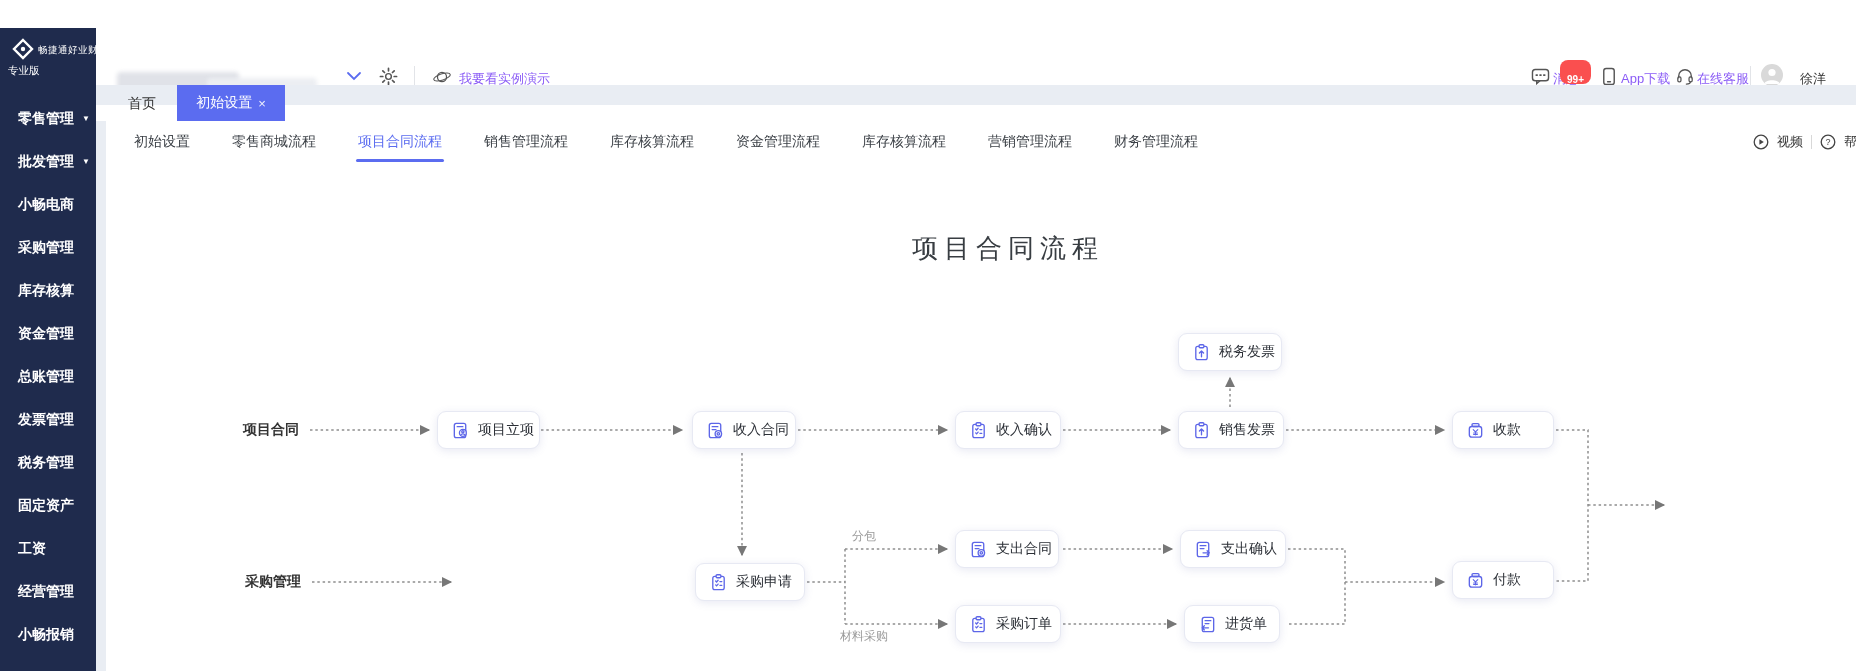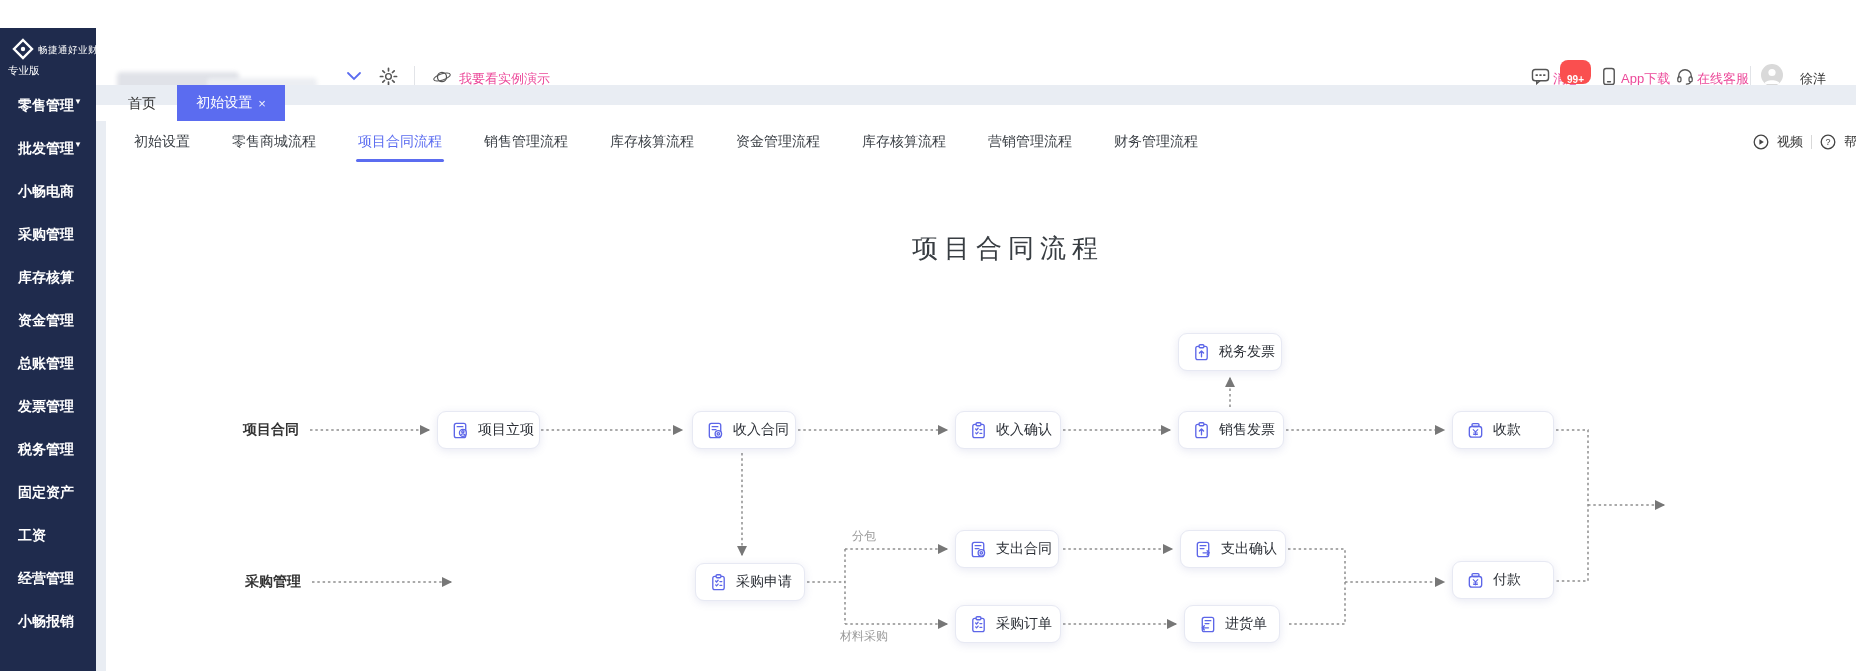--- a/index.html
+++ b/index.html
@@ -12,36 +12,36 @@
   .header { position:absolute; left:0; top:28px; width:1699px; height:57px; background:#fff; }
   .brand { position:absolute; left:0; top:0; width:96px; height:57px; background:#1f2b4d; color:#fff; overflow:hidden; }
   .brand .mark { position:absolute; left:11px; top:9px; }
   .brand .bname { position:absolute; left:38px; top:16px; font-size:9.5px; white-space:nowrap; letter-spacing:0.5px; }
   .brand .bver { position:absolute; left:8px; top:36px; font-size:10.5px; }
   .searchwrap { position:absolute; left:115px; top:34px; width:258px; height:38px; border-bottom:1px solid #d9dce1; }
   .blob1 { position:absolute; left:2px; top:10px; width:122px; height:20px; background:#e0e2e8; border-radius:4px; filter:blur(2px); }
   .blob2 { position:absolute; left:92px; top:16px; width:110px; height:16px; background:#eceef2; border-radius:4px; filter:blur(2px); }
   .hicon { position:absolute; }
   .hdivider { position:absolute; width:1px; height:20px; background:#e2e4e8; }
-  .htext { position:absolute; font-size:13px; color:#ec4899; white-space:nowrap; }
+  .htext { position:absolute; font-size:13px; color:#8b5cf6; white-space:nowrap; }
   .badge { position:absolute; left:1560px; top:32px; min-width:31px; height:15px; background:#fa4f4f; color:#fff;
            font-size:10px; line-height:15px; text-align:center; border-radius:8px; padding:12px 4px; font-weight:bold; }
   .avatar { position:absolute; left:1761px; top:36px; width:22px; height:22px; border-radius:50%; background:#d9d9d9; overflow:hidden; }
   .uname { position:absolute; left:1800px; top:42px; font-size:13px; color:#333; width:56px; overflow:hidden; white-space:nowrap; }
 
   
   .tabbar { position:absolute; left:96px; top:85px; width:1760px; height:20px; background:#e9edf3; }
   .tab-home { position:absolute; left:20px; top:0; height:36px; line-height:36px; font-size:14px; color:#333; padding:0 12px; cursor:pointer; }
   .tab-active { position:absolute; left:81px; top:0; height:36px; width:108px; background:#5b6cf0; color:#fff;
                 display:flex; align-items:center; justify-content:center; gap:6px; font-size:14px; cursor:pointer; }
   .tab-active .x { font-size:13px; opacity:0.9; }
 
   
   .sidebar { position:absolute; left:0; top:85px; width:96px; height:586px; background:#1f2b4d; }
-  .sideitem { height:43px; display:flex; padding-left:18px; gap:0; color:#fff;
+  .sideitem { height:43px; display:flex; align-items:center; padding-left:18px; gap:8px; color:#fff;
               font-size:14px; font-weight:600; cursor:pointer; white-space:nowrap; }
   .sideitem .caret { font-size:8px; color:#fff; }
   .sidepad { height:12px; }
 
   
   .panel { position:absolute; left:106px; top:121px; width:1750px; height:550px; background:#fff;
            border-top-left-radius:8px; overflow:hidden; }
   .gapcol { position:absolute; left:96px; top:121px; width:10px; height:550px; background:#e9edf3; }
   .navtabs { position:absolute; left:26px; top:0; height:42px; display:flex; align-items:center; gap:38px; }
   .navtab { font-size:14px; color:#3a3f45; cursor:pointer; position:relative; padding:11px 2px; white-space:nowrap; }

